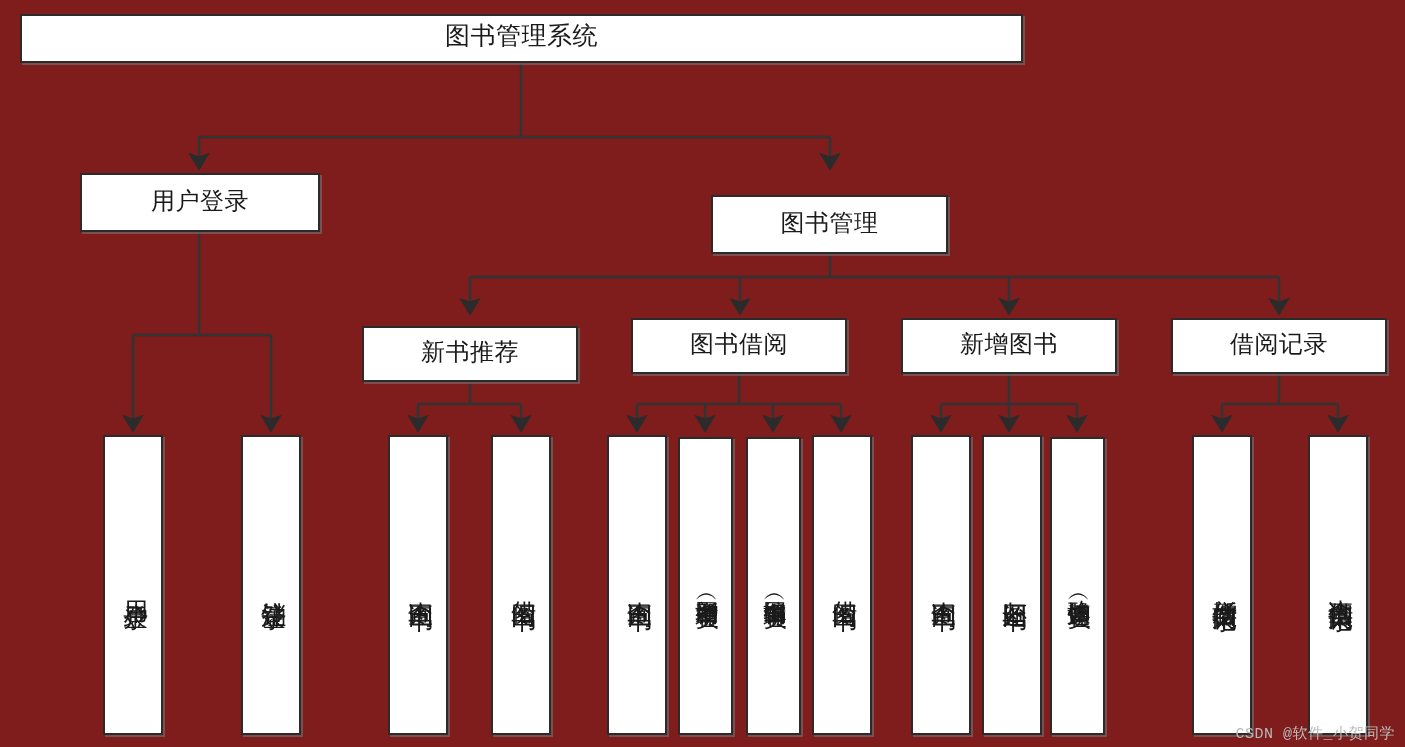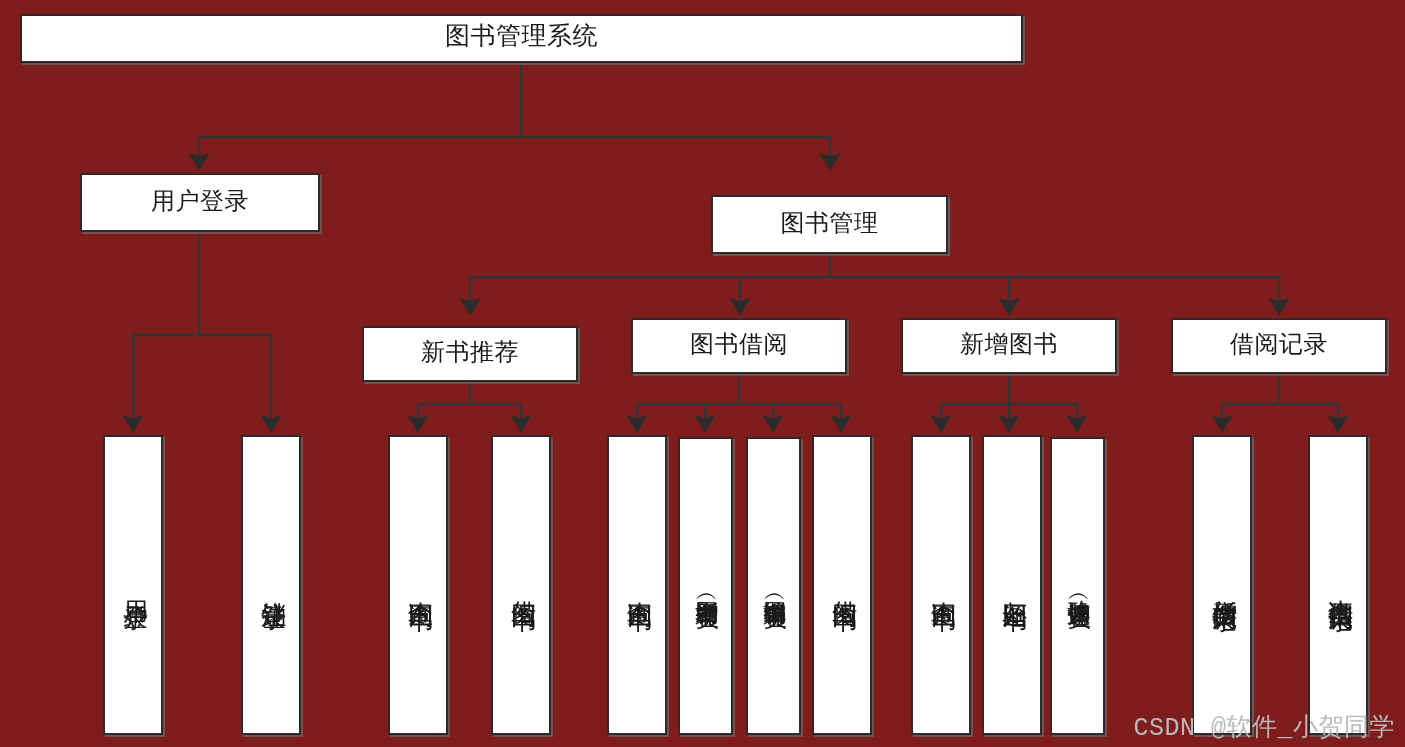--- a/index.html
+++ b/index.html
@@ -66,21 +66,21 @@
   .v-node.narrow .node-label {
     font-size: 23px;
     line-height: 1.22;
     letter-spacing: 1px;
   }
   
   #watermark {
     position: absolute;
     right: 10px;
     bottom: 4px;
-    font-size: 25px;
+    font-size: 15px;
     color: #b9b9b9;
     letter-spacing: 0.5px;
     z-index: 5;
     white-space: nowrap;
     pointer-events: none;
   }
 </style>
 </head>
 <body>
 

